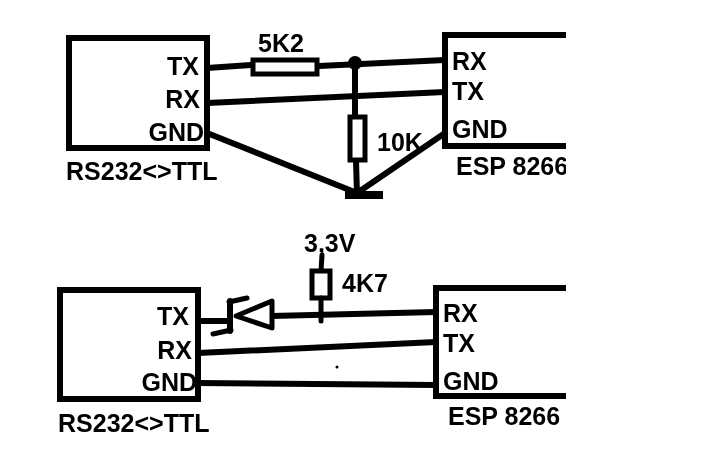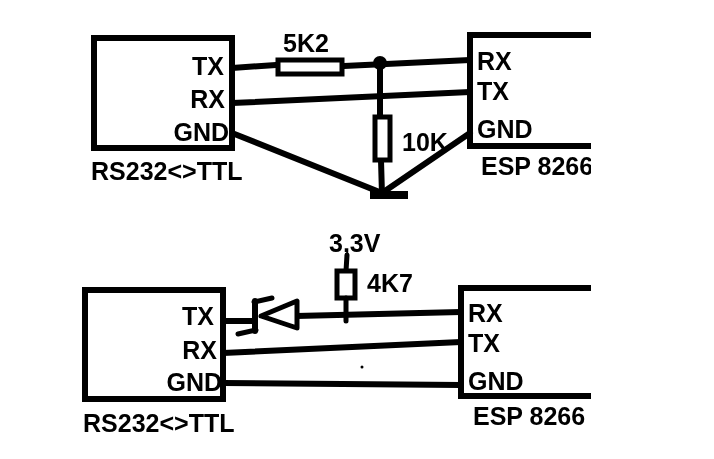--- a/index.html
+++ b/index.html
@@ -6,21 +6,20 @@
     margin: 0;
     padding: 0;
     background: #ffffff;
   }
   .canvas {
     position: relative;
     width: 566px;
     height: 459px;
     background: var(--bg, #ffffff);
     overflow: hidden;
-    margin-left: 25px;
   }
   svg {
     display: block;
     color: var(--ink, #000000);
   }
   text {
     font-family: "Liberation Sans", "DejaVu Sans", sans-serif;
     font-weight: bold;
     font-size: 25px;
     fill: currentColor;

